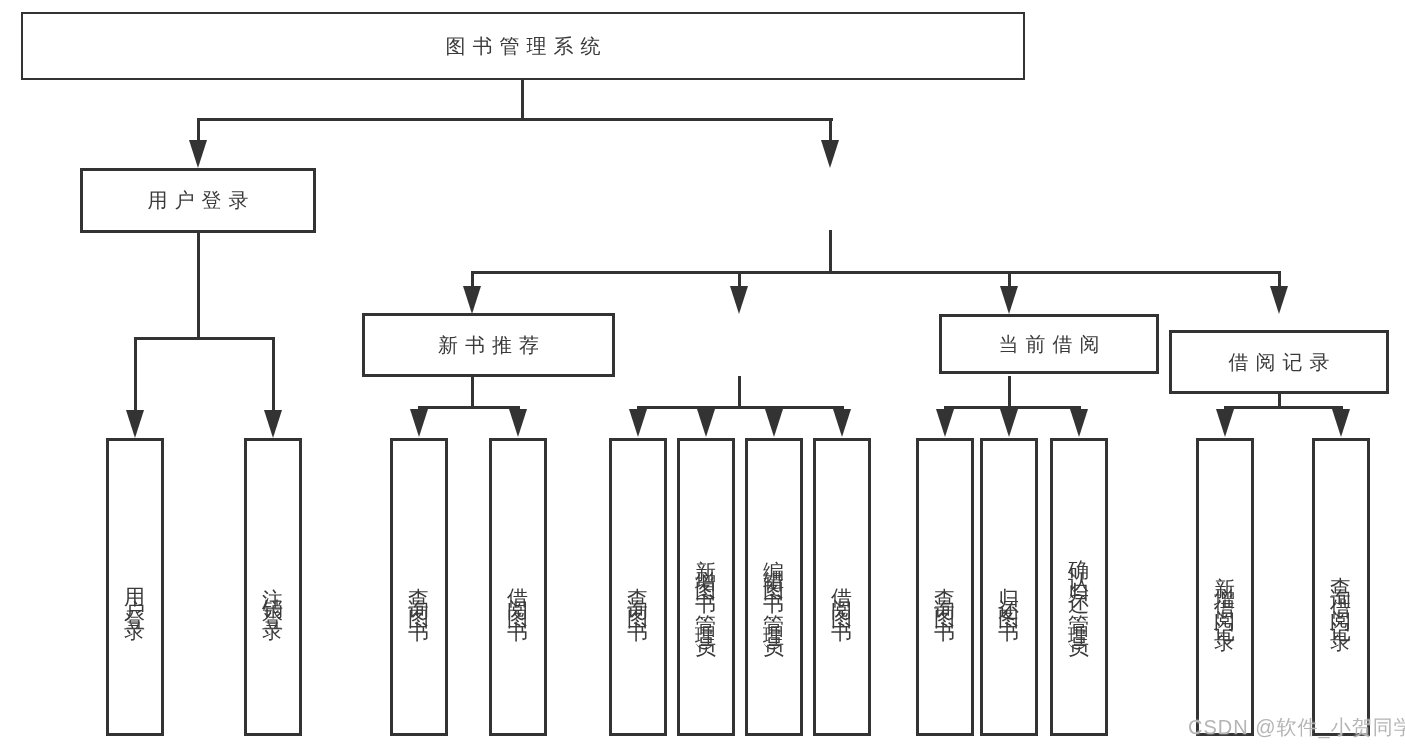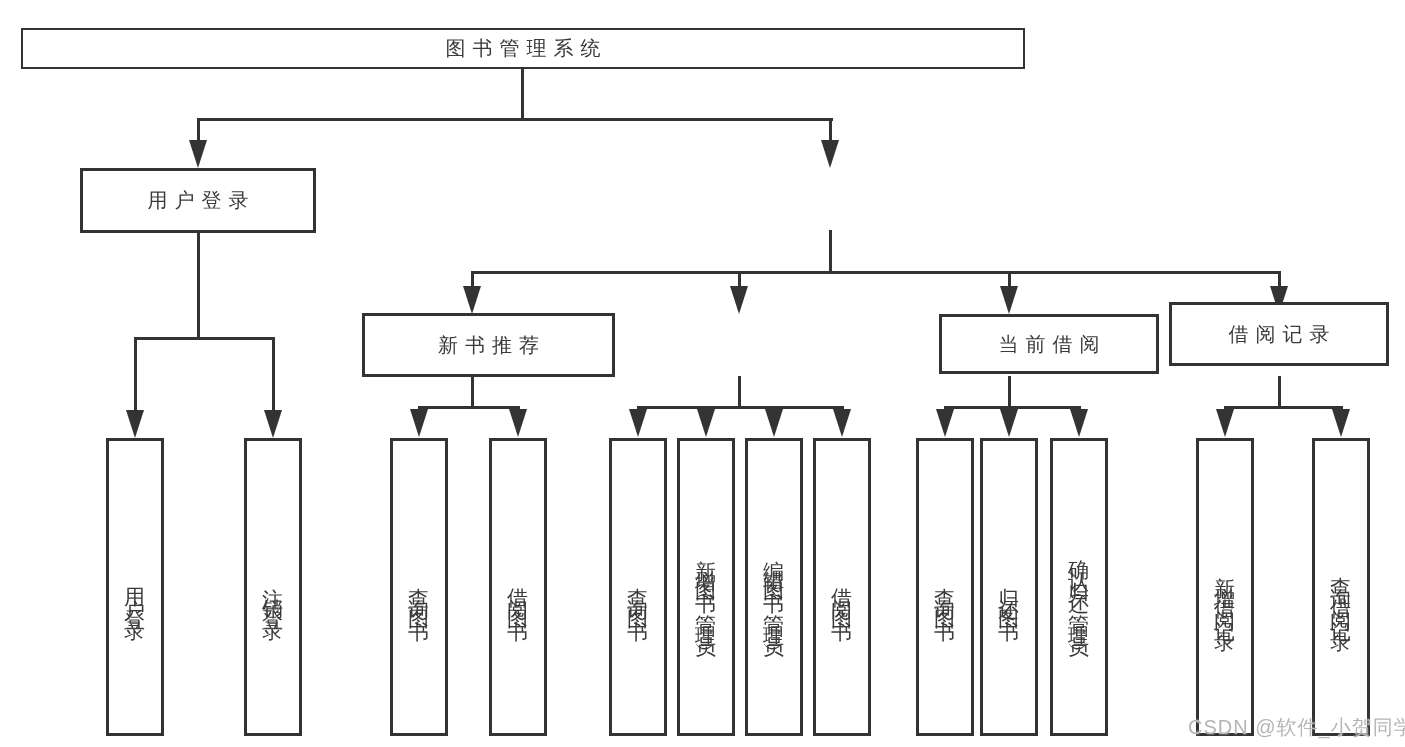--- a/index.html
+++ b/index.html
@@ -80,35 +80,35 @@
   <div class="ar" style="left:629px;top:409px"></div>
   <div class="ar" style="left:697px;top:409px"></div>
   <div class="ar" style="left:765px;top:409px"></div>
   <div class="ar" style="left:833px;top:409px"></div>
   <div class="ar" style="left:936px;top:409px"></div>
   <div class="ar" style="left:1000px;top:409px"></div>
   <div class="ar" style="left:1070px;top:409px"></div>
   <div class="ar" style="left:1216px;top:409px"></div>
   <div class="ar" style="left:1332px;top:409px"></div>
 
-  <div class="box root" style="left:21px;top:28px;width:1004px;height:41px">
+  <div class="box root" style="left:21px;top:12px;width:1004px;height:68px">
     <span class="hlabel">图书管理系统</span>
   </div>
 
   <div class="box" style="left:80px;top:168px;width:236px;height:65px">
     <span class="hlabel">用户登录</span>
   </div>
 
   <div class="box" style="left:362px;top:313px;width:253px;height:64px">
     <span class="hlabel">新书推荐</span>
   </div>
   <div class="box" style="left:939px;top:314px;width:220px;height:60px">
     <span class="hlabel">当前借阅</span>
   </div>
-  <div class="box" style="left:1169px;top:302px;width:220px;height:64px">
+  <div class="box" style="left:1169px;top:330px;width:220px;height:64px">
     <span class="hlabel">借阅记录</span>
   </div>
 
   <div class="box vbox" style="left:106px;top:438px;width:58px;height:298px">
     <span class="vlabel">用户登录</span>
   </div>
   <div class="box vbox" style="left:244px;top:438px;width:58px;height:298px">
     <span class="vlabel">注销登录</span>
   </div>
 

